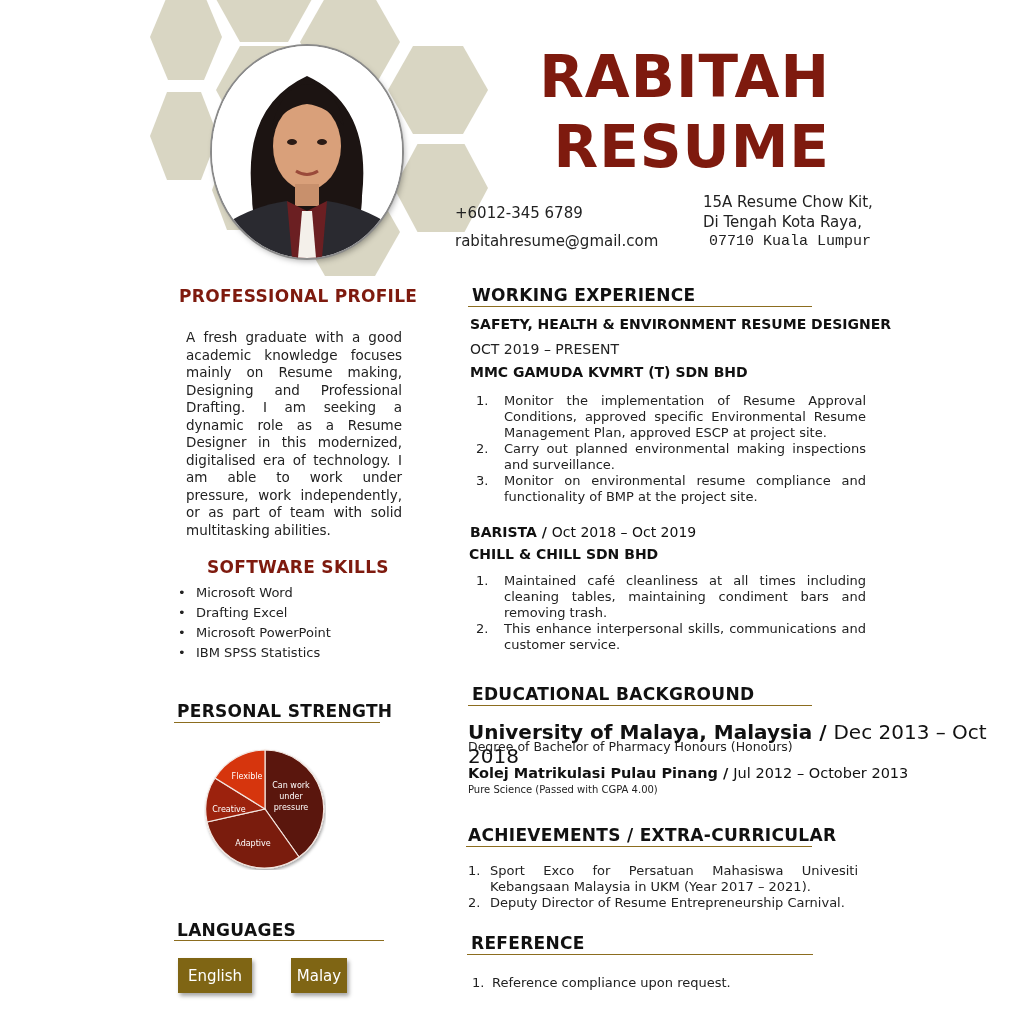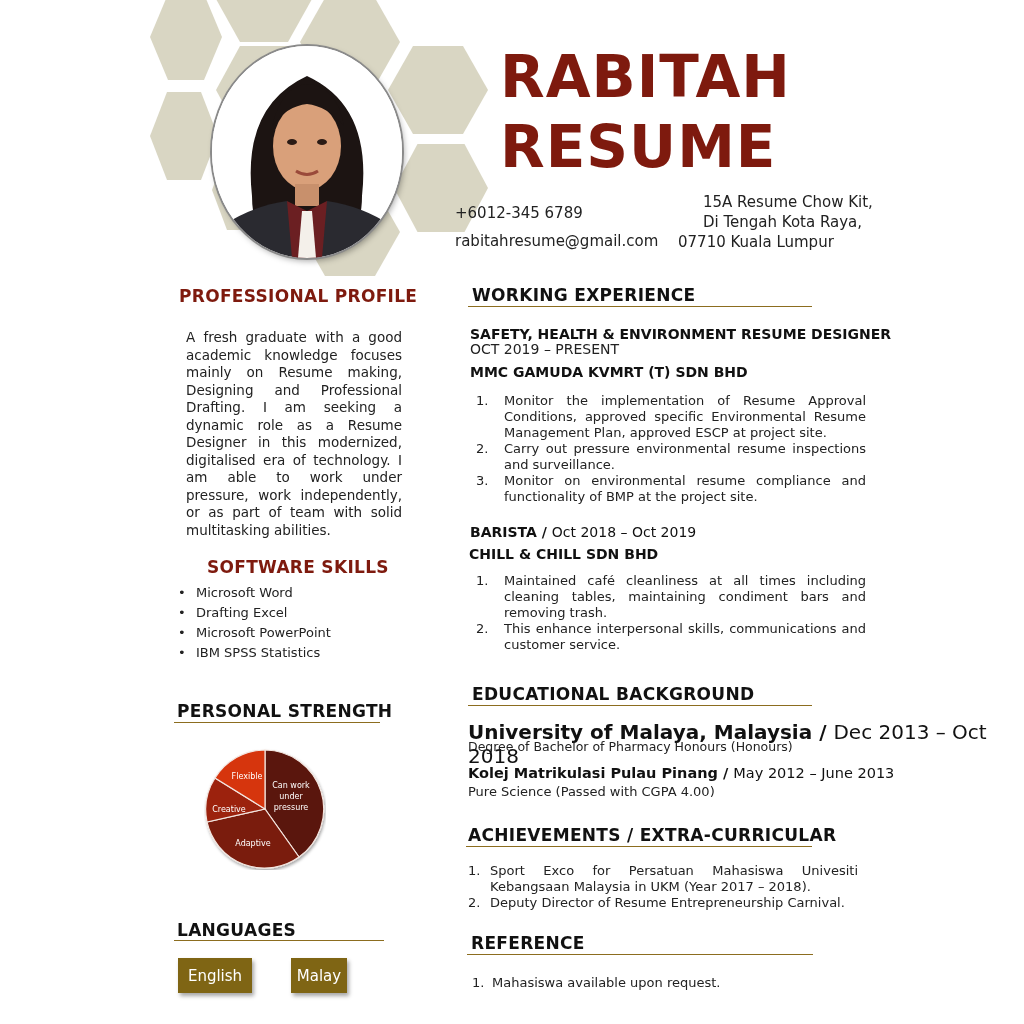--- a/index.html
+++ b/index.html
@@ -1,20 +1,20 @@
 <!DOCTYPE html>
 <html><head>
 <meta charset="utf-8">
 <style>
   html, body { margin:0; padding:0; background:#ffffff; }
   body { width:1024px; height:1024px; position:relative; overflow:hidden; font-family:"DejaVu Sans", sans-serif; color:#222; }
   .page { position:absolute; left:150px; top:0; width:730px; height:1024px; background:#fff; }
   .hex { position:absolute; background:#d9d6c3; clip-path:polygon(25% 0,75% 0,100% 50%,75% 100%,25% 100%,0 50%); filter:drop-shadow(2px 3px 2px rgba(0,0,0,0.25)); }
   .photo { position:absolute; left:212px; top:46px; width:190px; height:212px; border-radius:50%; background:#fff; box-shadow:0 0 0 2px #8a8a8a, 2px 3px 6px rgba(0,0,0,0.35); overflow:hidden; }
-  .title { position:absolute; left:500px; width:330px; text-align:left; font-family:"DejaVu Sans", sans-serif; font-weight:bold; color:#7e1a0e; font-size:58px; letter-spacing:1px; line-height:1; }
+  .title { position:absolute; left:500px; width:330px; text-align:right; font-family:"DejaVu Sans", sans-serif; font-weight:bold; color:#7e1a0e; font-size:58px; letter-spacing:1px; line-height:1; }
   .contact { position:absolute; font-family:"DejaVu Sans", sans-serif; font-size:15px; color:#222; }
   .sec-h { position:absolute; font-family:"DejaVu Sans", sans-serif; font-weight:bold; font-size:17px; color:#111; letter-spacing:0.3px; }
   .sec-line { position:absolute; height:1px; background:#8c6d1f; }
   .red-h { color:#7e1a0e; }
   .para { position:absolute; font-size:13.5px; line-height:17.5px; text-align:justify; color:#222;margin-top:12px; }
   .skills { position:absolute; left:178px; top:583px; margin:0; padding:0; list-style:none; font-size:13px; line-height:20px; }
   .skills li::before { content:"•"; display:inline-block; width:18px; }
   .olist { position:absolute; margin:0; padding:0; list-style:none; font-size:13px; line-height:16px; color:#222; }
   .olist li { display:flex; }
   .olist .num { width:28px; flex:none; }
@@ -55,21 +55,21 @@
   </svg>
 </div>
 
 <div class="title" style="top:48px;">RABITAH</div>
 <div class="title" style="top:118px;">RESUME</div>
 
 <div class="contact" style="left:455px;top:204px;">+6012-345 6789</div>
 <div class="contact" style="left:455px;top:232px;">rabitahresume@gmail.com</div>
 <div class="contact" style="left:703px;top:193px;">15A Resume Chow Kit,</div>
 <div class="contact" style="left:703px;top:213px;">Di Tengah Kota Raya,</div>
-<div class="contact" style="left:678px;top:233px;">07710 Kuala Lumpur</div>
+<div class="contact" style="left:709px;top:233px;font-family:Liberation Mono, monospace;">07710 Kuala Lumpur</div>
 
 <div class="sec-h red-h" style="left:179px;top:286px;">PROFESSIONAL PROFILE</div>
 <div class="para" style="left:186px;top:317px;width:216px;">A fresh graduate with a good academic knowledge focuses mainly on Resume making, Designing and Professional Drafting. I am seeking a dynamic role as a Resume Designer in this modernized, digitalised era of technology. I am able to work under pressure, work independently, or as part of team with solid multitasking abilities.</div>
 
 <div class="sec-h red-h" style="left:207px;top:557px;">SOFTWARE SKILLS</div>
 <ul class="skills">
   <li>Microsoft Word</li>
   <li>Drafting Excel</li>
   <li>Microsoft PowerPoint</li>
   <li>IBM SPSS Statistics</li>
@@ -101,31 +101,31 @@
 </svg>
 
 <div class="sec-h" style="left:177px;top:920px;">LANGUAGES</div>
 <div class="sec-line" style="left:174px;top:940px;width:210px;"></div>
 <div class="lang-btn" style="left:178px;width:74px;">English</div>
 <div class="lang-btn" style="left:256px;width:56px;margin-left:35px;">Malay</div>
 
 <div class="sec-h" style="left:472px;top:285px;">WORKING EXPERIENCE</div>
 <div class="sec-line" style="left:468px;top:306px;width:344px;"></div>
 
-<div class="job-title" style="left:470px;top:326px;">SAFETY, HEALTH &amp; ENVIRONMENT RESUME DESIGNER</div>
+<div class="job-title" style="left:470px;top:316px;">SAFETY, HEALTH &amp; ENVIRONMENT RESUME DESIGNER</div>
 <div style="position:absolute;left:470px;top:341px;font-size:14px;">OCT 2019 – PRESENT</div>
 <div class="job-title" style="left:470px;top:364px;">MMC GAMUDA KVMRT (T) SDN BHD</div>
 <ol class="olist" style="left:476px;top:393px;width:390px;">
   <li>
       <span class="num">1.</span>
       <span class="txt">Monitor the implementation of Resume Approval Conditions, approved specific Environmental Resume Management Plan, approved ESCP at project site.</span>
     </li>
   <li>
       <span class="num">2.</span>
-      <span class="txt">Carry out pressure environmental resume inspections and surveillance.</span>
+      <span class="txt">Carry out planned environmental making inspections and surveillance.</span>
     </li>
   <li>
       <span class="num">3.</span>
       <span class="txt">Monitor on environmental resume compliance and functionality of BMP at the project site.</span>
     </li>
 </ol>
 
 <div class="job-title" style="left:470px;top:524px;">
   <span>BARISTA</span> / <span class="date">Oct 2018 – Oct 2019</span>
 </div>
@@ -141,37 +141,37 @@
     </li>
 </ol>
 
 <div class="sec-h" style="left:472px;top:684px;">EDUCATIONAL BACKGROUND</div>
 <div class="sec-line" style="left:468px;top:705px;width:344px;"></div>
 <div class="job-title" style="left:468px;top:720px;font-size:20px;">
   <span>University of Malaya, Malaysia</span> / <span class="date">Dec 2013 – Oct 2018</span>
 </div>
 <div style="position:absolute;left:468px;top:739px;font-size:12.5px;">Degree of Bachelor of Pharmacy Honours (Honours)</div>
 <div class="job-title" style="left:468px;top:765px;font-size:14.5px;">
-  <span>Kolej Matrikulasi Pulau Pinang</span> / <span class="date">May 2012 – June 2013</span>
+  <span>Kolej Matrikulasi Pulau Pinang</span> / <span class="date">Jul 2012 – October 2013</span>
 </div>
-<div style="position:absolute;left:468px;top:784px;font-size:13px;">Pure Science (Passed with CGPA 4.00)</div>
+<div style="position:absolute;left:468px;top:784px;font-size:10px;">Pure Science (Passed with CGPA 4.00)</div>
 
 <div class="sec-h" style="left:468px;top:825px;">ACHIEVEMENTS / EXTRA-CURRICULAR</div>
 <div class="sec-line" style="left:466px;top:846px;width:346px;"></div>
 <ol class="olist" style="left:468px;top:863px;width:390px;">
   <li>
       <span class="num" style="width:22px;">1.</span>
-      <span class="txt">Sport Exco for Persatuan Mahasiswa Univesiti Kebangsaan Malaysia in UKM (Year 2017 – 2018).</span>
+      <span class="txt">Sport Exco for Persatuan Mahasiswa Univesiti Kebangsaan Malaysia in UKM (Year 2017 – 2021).</span>
     </li>
   <li>
       <span class="num" style="width:22px;">2.</span>
       <span class="txt">Deputy Director of Resume Entrepreneurship Carnival.</span>
     </li>
 </ol>
 
 <div class="sec-h" style="left:471px;top:933px;">REFERENCE</div>
 <div class="sec-line" style="left:467px;top:954px;width:346px;"></div>
 <ol class="olist" style="left:472px;top:975px;width:390px;">
   <li>
       <span class="num" style="width:20px;">1.</span>
-      <span class="txt">Mahasiswa available upon request.</span>
+      <span class="txt">Reference compliance upon request.</span>
     </li>
 </ol>
 
 </body></html>

